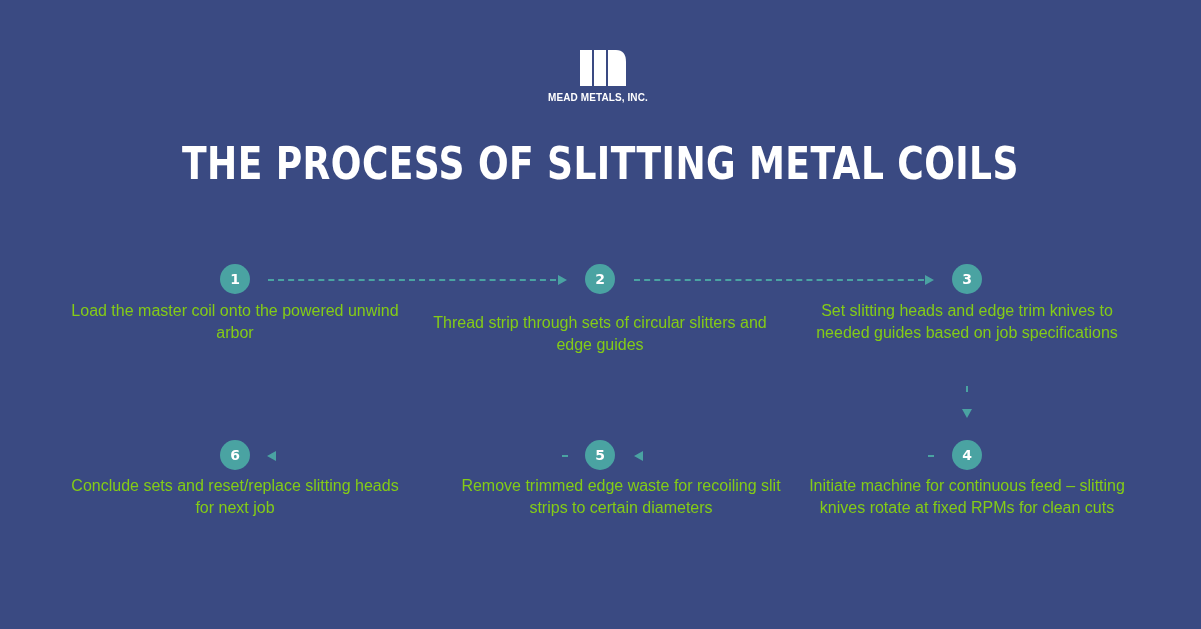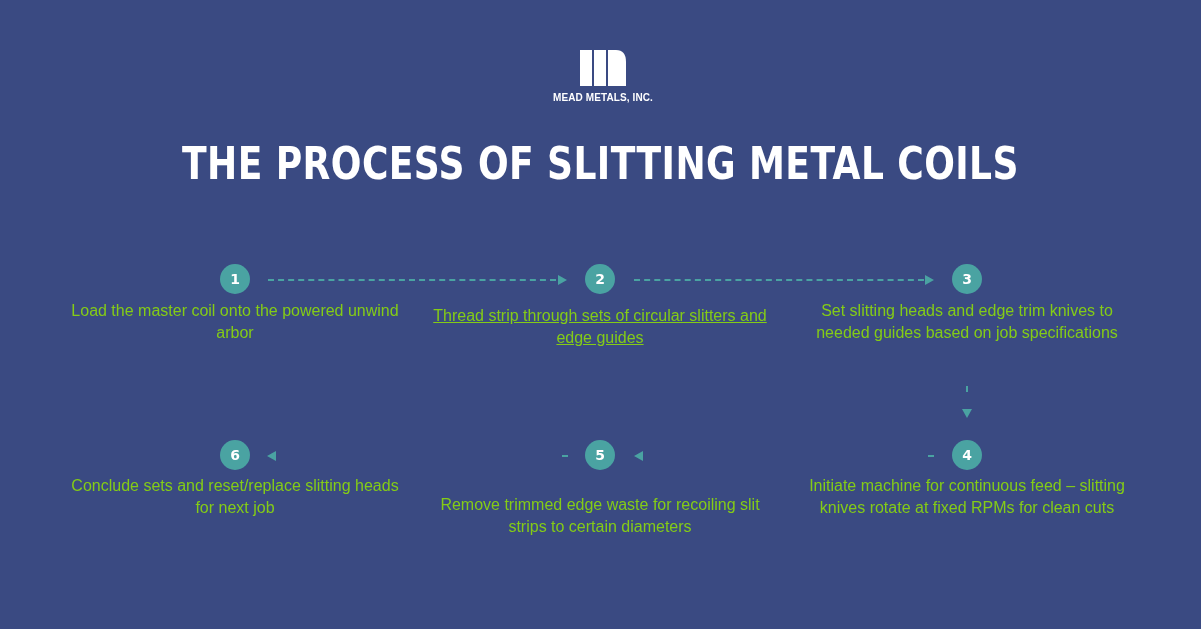--- a/index.html
+++ b/index.html
@@ -1,17 +1,17 @@
 <!DOCTYPE html>
 <html><head>
 <meta charset="utf-8">
 <style>
   html, body { margin: 0; padding: 0; }
   body { width: 1201px; height: 629px; background: #3a4a82; overflow: hidden; position: relative; font-family: "Liberation Sans", sans-serif; }
-  .logo { position: absolute; left: 548px; top: 48px; width: 110px; text-align: center; }
+  .logo { position: absolute; left: 548px; top: 48px; width: 110px; text-align: left; }
   .logo svg { display: block; margin: 0 auto; }
   .logo .name { color: #fff; font-weight: bold; font-size: 10px; margin-top: 4px; letter-spacing: 0.1px; }
   .title { position: absolute; left: 0; right: 0; top: 138px; text-align: center; color: #fff; font-family: "DejaVu Sans", sans-serif; font-weight: bold; font-size: 44px; letter-spacing: 0.5px; transform: scaleX(0.82); transform-origin: center; }
   .circle { position: absolute; width: 30px; height: 30px; border-radius: 50%; background: #4aa3a2; color: #fff; font-weight: bold; font-size: 14px; display: flex; align-items: center; justify-content: center; font-family: "DejaVu Sans", sans-serif; }
   .desc { position: absolute; color: #84cc16; font-size: 16px; line-height: 22px; text-align: center; width: 340px; }
   .dash { position: absolute; height: 0; border-top: 2px dashed #4aa3a2; }
   .arrow-r { position: absolute; width: 0; height: 0; border-top: 5px solid transparent; border-bottom: 5px solid transparent; border-left: 9px solid #4aa3a2; }
   .arrow-l { position: absolute; width: 0; height: 0; border-top: 5px solid transparent; border-bottom: 5px solid transparent; border-right: 9px solid #4aa3a2; }
   .arrow-d { position: absolute; width: 0; height: 0; border-left: 5px solid transparent; border-right: 5px solid transparent; border-top: 9px solid #4aa3a2; }
   .tick-h { position: absolute; width: 6px; height: 2px; background: #4aa3a2; }
@@ -32,32 +32,32 @@
 <div class="title">THE PROCESS OF SLITTING METAL COILS</div>
 
 <div class="circle" style="left:220px;top:264px;">1</div>
 <div class="dash" style="left:268px;top:279px;width:288px;"></div>
 <div class="arrow-r" style="left:558px;top:275px;"></div>
 <div class="desc" style="left:65px;top:300px;">Load the master coil onto the powered unwind arbor</div>
 
 <div class="circle" style="left:585px;top:264px;">2</div>
 <div class="dash" style="left:634px;top:279px;width:290px;"></div>
 <div class="arrow-r" style="left:925px;top:275px;"></div>
-<div class="desc" style="left:430px;top:305px;text-decoration:underline;">Thread strip through sets of circular slitters and edge guides</div>
+<div class="desc" style="left:430px;top:312px;">Thread strip through sets of circular slitters and edge guides</div>
 
 <div class="circle" style="left:952px;top:264px;">3</div>
 <div class="desc" style="left:797px;top:300px;">Set slitting heads and edge trim knives to needed guides based on job specifications</div>
 
 <div class="tick-v" style="left:966px;top:386px;"></div>
 <div class="arrow-d" style="left:962px;top:409px;"></div>
 
 <div class="tick-h" style="left:928px;top:455px;"></div>
 <div class="circle" style="left:952px;top:440px;">4</div>
 <div class="desc" style="left:797px;top:475px;">Initiate machine for continuous feed – slitting knives rotate at fixed RPMs for clean cuts</div>
 
 <div class="tick-h" style="left:562px;top:455px;"></div>
 <div class="circle" style="left:585px;top:440px;">5</div>
 <div class="arrow-l" style="left:634px;top:451px;"></div>
-<div class="desc" style="left:430px;top:475px;margin-top:19px;">Remove trimmed edge waste for recoiling slit strips to certain diameters</div>
+<div class="desc" style="left:451px;top:475px;">Remove trimmed edge waste for recoiling slit strips to certain diameters</div>
 
 <div class="circle" style="left:220px;top:440px;">6</div>
 <div class="arrow-l" style="left:267px;top:451px;"></div>
 <div class="desc" style="left:65px;top:475px;">Conclude sets and reset/replace slitting heads for next job</div>
 
 </body></html>

